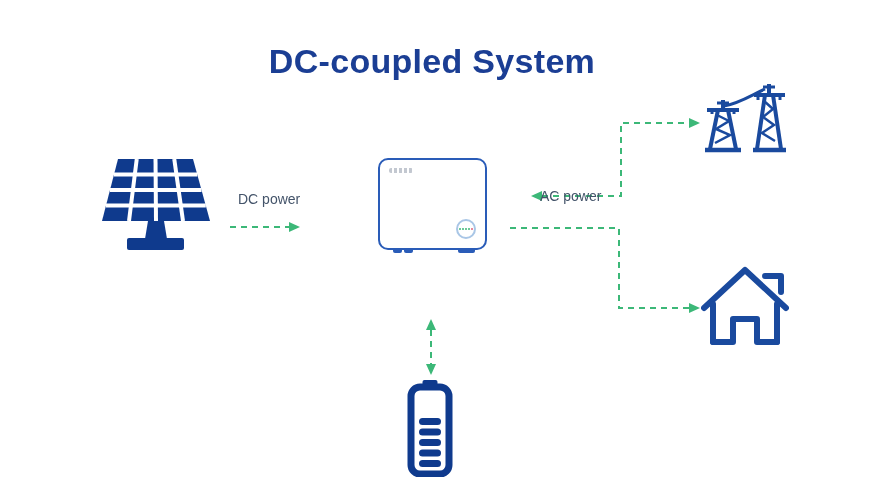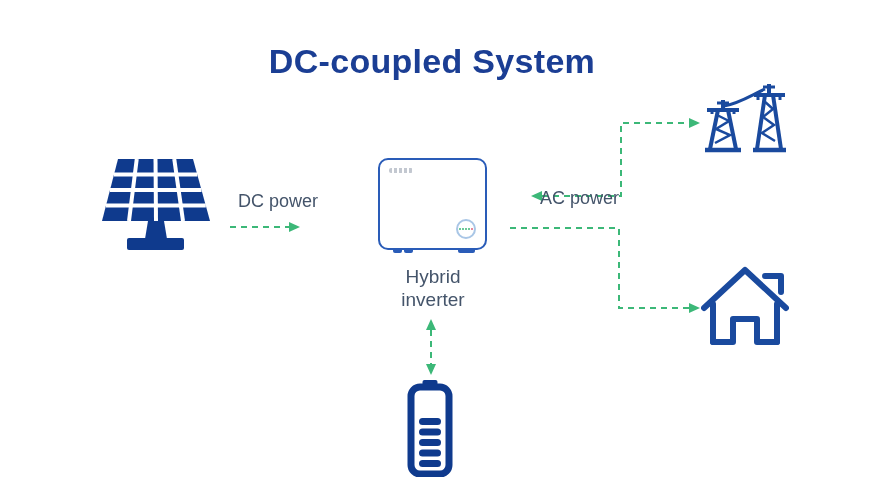--- a/index.html
+++ b/index.html
@@ -8,21 +8,21 @@
     --label-text:#44546a; --logo-gray:#b8bec8;
   }
   html,body{margin:0;padding:0;}
   body{font-family:"Liberation Sans", sans-serif; background:#f2f2f2;}
   .stage{position:relative;width:888px;height:500px;background:var(--background);overflow:hidden;margin:0 auto;}
   .title{position:absolute;top:42px;left:0;width:864px;text-align:center;
     font-size:34px;font-weight:bold;color:var(--title-blue);letter-spacing:.3px;}
   .conn{position:absolute;left:0;top:0;width:888px;height:500px;}
   .dash{stroke:var(--green);stroke-width:2;fill:none;stroke-dasharray:6 5;}
   .ah{fill:var(--green);stroke:none;}
-  .flow-label{position:absolute;color:var(--label-text);font-size:18px;white-space:nowrap;}
+  .flow-label{position:absolute;color:var(--label-text);font-size:14px;white-space:nowrap;}
   .dc-label{left:238px;top:191px;}
   .ac-label{left:540px;top:188px;}
   .inv-label{position:absolute;left:392px;top:266px;width:82px;text-align:center;
     color:var(--label-text);font-size:19px;line-height:1.2;}
   .icon{position:absolute;}
   .navy-fill{fill:var(--navy);}
   .grid-line{stroke:#ffffff;stroke-width:4;}
   .tw{stroke:var(--outline-blue);fill:none;}
   .house-stroke{stroke:var(--outline-blue);fill:none;stroke-width:6;stroke-linecap:round;stroke-linejoin:round;}
   .batt-outline{stroke:var(--navy);fill:none;stroke-width:7;}
@@ -86,21 +86,20 @@
       <span class="led-dot"></span>
       <span class="led-dot"></span>
       <span class="led-dot"></span>
       <span class="led-dot red"></span>
     </div>
     <div class="foot f1"></div>
     <div class="foot f2"></div>
     <div class="foot f3"></div>
   </div>
 
-  <div class="inv-label">Hybrid inverter</div>
 
   <div class="flow-label ac-label">AC power</div>
 
   <svg class="icon" style="left:698px;top:83px;" width="94" height="74" viewBox="0 0 94 74" xmlns="http://www.w3.org/2000/svg">
     <g class="tw">
       <line x1="71" y1="1" x2="71" y2="12" stroke-width="4"></line>
       <line x1="65" y1="4" x2="77" y2="4" stroke-width="3"></line>
       <line x1="56" y1="12" x2="87" y2="12" stroke-width="4"></line>
       <line x1="60" y1="12" x2="60" y2="17" stroke-width="3"></line>
       <line x1="82" y1="12" x2="82" y2="17" stroke-width="3"></line>

